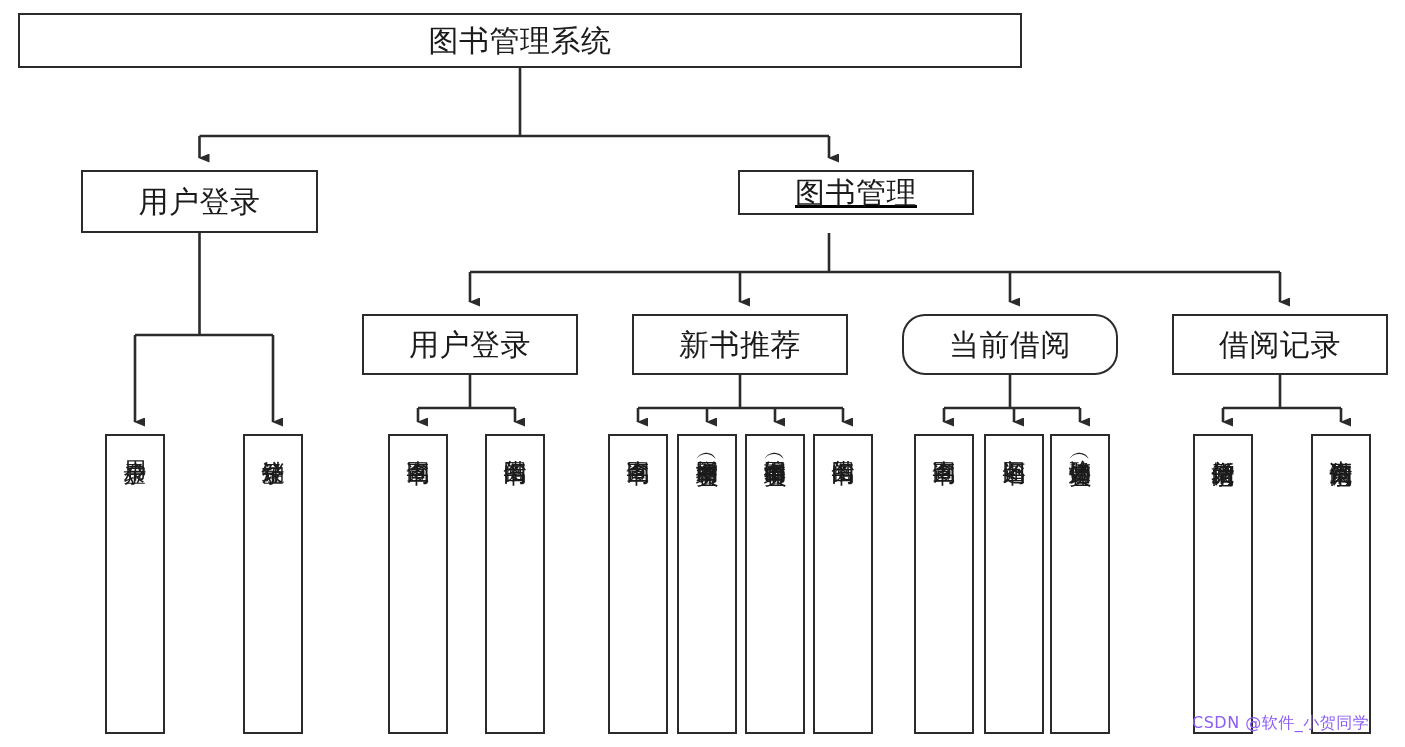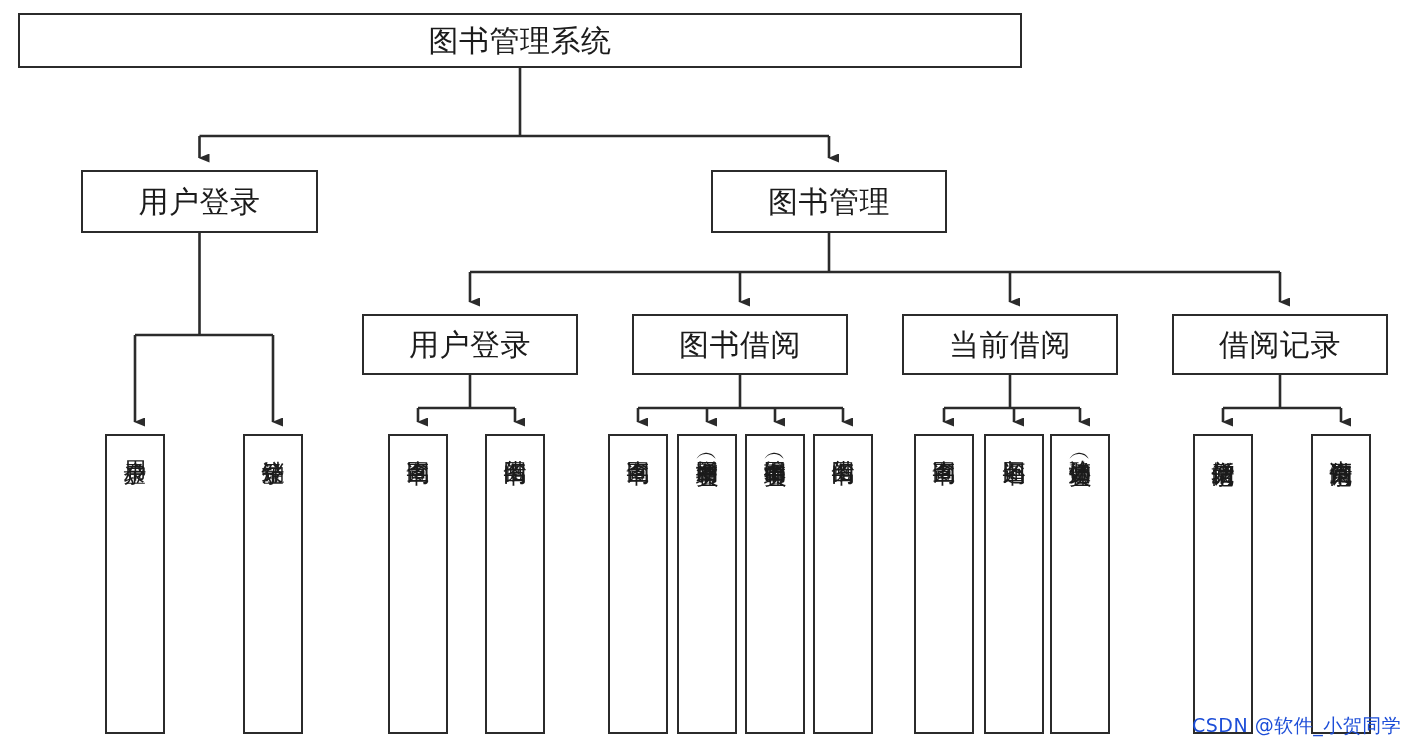--- a/index.html
+++ b/index.html
@@ -58,22 +58,22 @@
     text-orientation: upright;
     letter-spacing: 1px;
     white-space: nowrap;
     display: block;
   }
   .node.vert.tall .node-label {
     font-size: 22px;
   }
   .watermark {
     position: absolute;
-    font-size: 19px;
-    color: #1d4ed8;
+    font-size: 16px;
+    color: #8b5cf6;
     font-family: "DejaVu Sans", "Liberation Sans", sans-serif;
     white-space: nowrap;
     letter-spacing: 0.5px;
     text-align: center;
   }
 </style>
 </head>
 <body>
 
 <div id="diagram-root">
@@ -121,30 +121,30 @@
       </g>
   </svg>
 
   <div id="nodes-layer">
       <div class="node horiz" style="left: 18px; top: 13px; width: 1004px; height: 55px;">
         <span class="node-label">图书管理系统</span>
       </div>
       <div class="node horiz" style="left: 81px; top: 170px; width: 237px; height: 63px;">
         <span class="node-label">用户登录</span>
       </div>
-      <div class="node horiz" style="left: 711px; top: 170px; width: 236px; height: 63px;">
+      <div class="node horiz" style="left: 738px; top: 170px; width: 236px; height: 45px; text-decoration: underline;">
         <span class="node-label">图书管理</span>
       </div>
       <div class="node horiz" style="left: 362px; top: 314px; width: 216px; height: 61px;">
         <span class="node-label">用户登录</span>
       </div>
       <div class="node horiz" style="left: 632px; top: 314px; width: 216px; height: 61px;">
-        <span class="node-label">图书借阅</span>
+        <span class="node-label">新书推荐</span>
       </div>
-      <div class="node horiz" style="left: 902px; top: 314px; width: 216px; height: 61px;">
+      <div class="node horiz" style="left: 902px; top: 314px; width: 216px; height: 61px; border-radius: 23px;">
         <span class="node-label">当前借阅</span>
       </div>
       <div class="node horiz" style="left: 1172px; top: 314px; width: 216px; height: 61px;">
         <span class="node-label">借阅记录</span>
       </div>
       <div class="node vert" style="left: 105px; top: 434px; width: 60px; height: 300px;">
         <span class="node-label">用户登录</span>
       </div>
       <div class="node vert" style="left: 243px; top: 434px; width: 60px; height: 300px;">
         <span class="node-label">注销登录</span>

